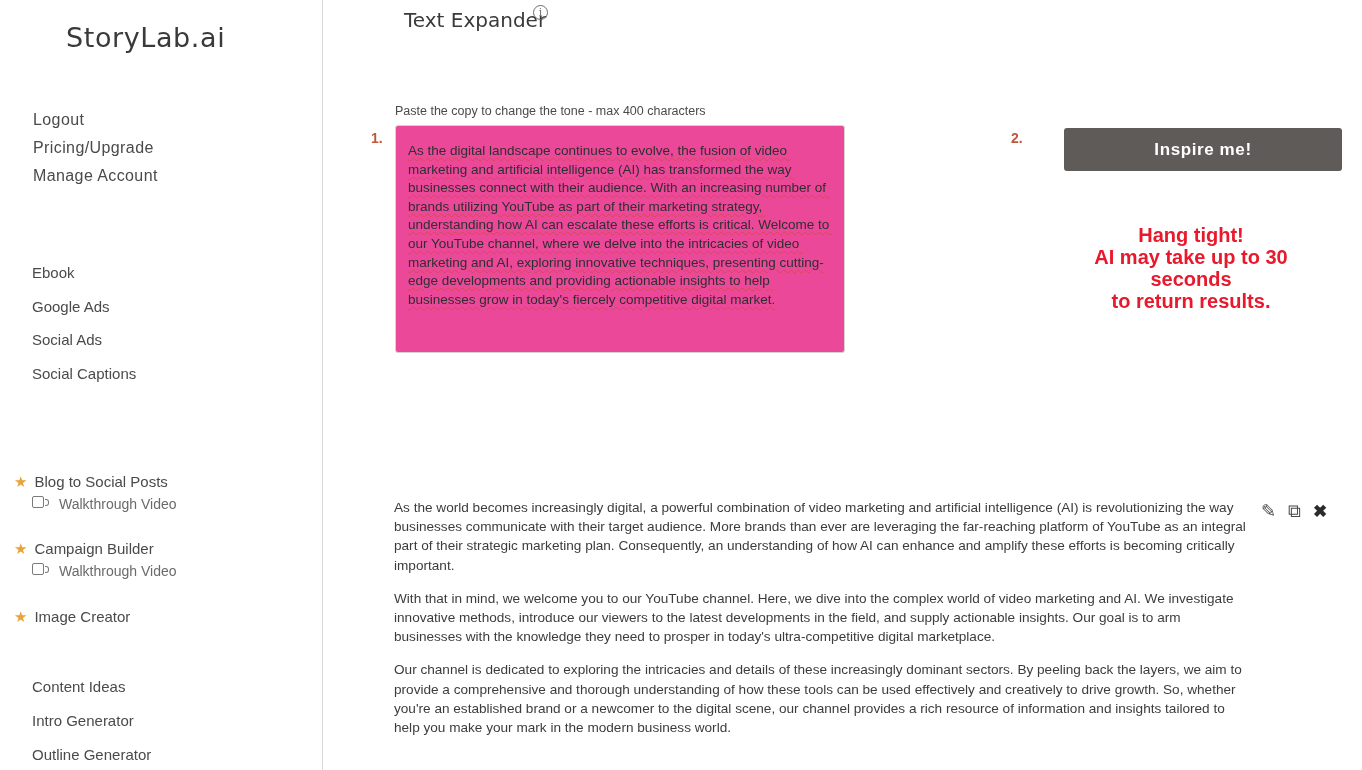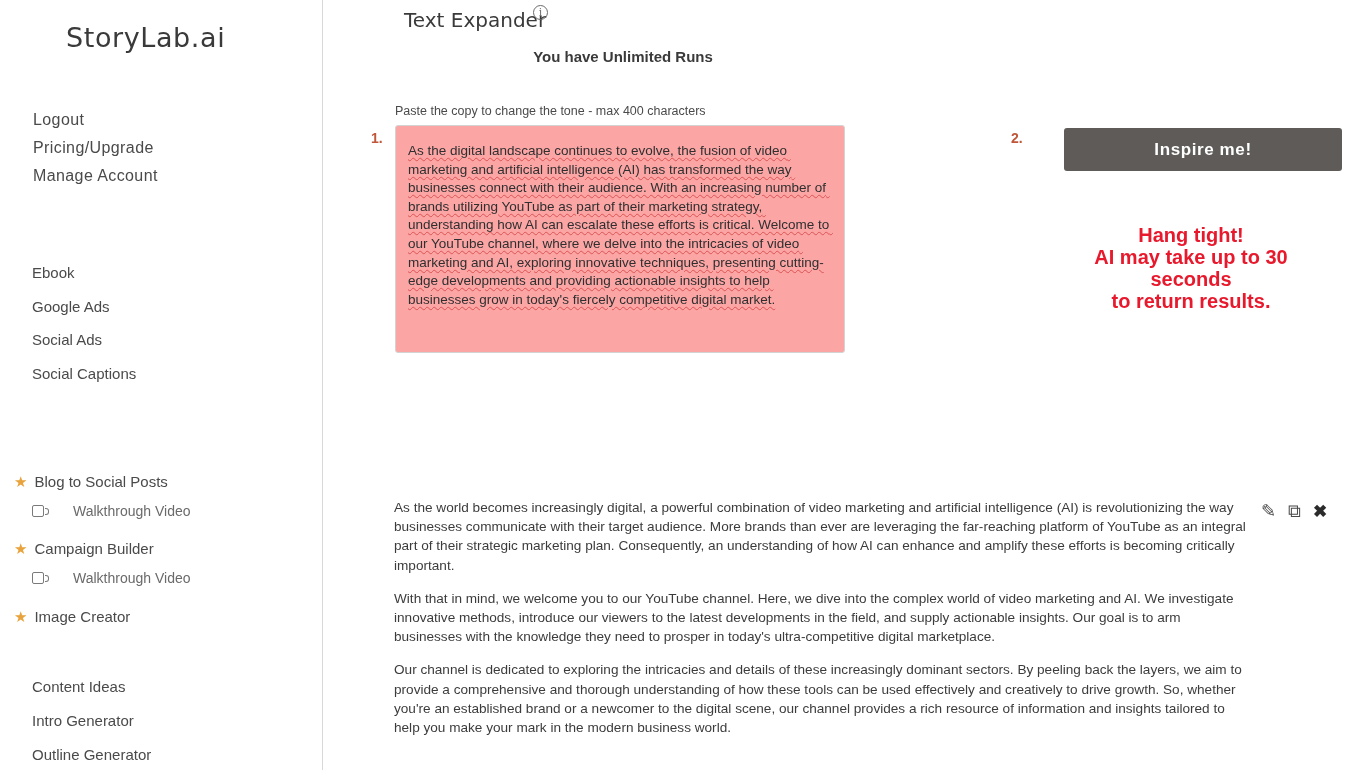--- a/index.html
+++ b/index.html
@@ -83,22 +83,22 @@
     font-size: 15px;
     line-height: 1;
     display: inline-block;
   }
   .group-label {
     font-size: 15px;
     color: #4a4a4a;
   }
   .sub-row {
     display: flex;
-    align-items: center;
-    gap: 24px;
+    align-items: flex-start;
+    gap: 10px;
     height: 30px;
     padding-left: 18px;
   }
   .vid-icon {
     width: 17px;
     height: 12px;
     position: relative;
     display: inline-block;
   }
   .vid-icon .body {
@@ -190,21 +190,21 @@
   #step-2 { left: 688px; top: 130px; }
 
   #copy-box {
     position: absolute;
     left: 72px;
     top: 125px;
     width: 450px;
     height: 228px;
     border: 1px solid #d3d3d3;
     border-radius: 3px;
-    background: #fca5a5;
+    background: #ec4899;
     padding: 16px 12px 10px 12px;
     overflow: hidden;
   }
   #copy-text {
     font-size: 13.5px;
     line-height: 18.6px;
     color: #2f2f2f;
     font-family: "Liberation Sans", sans-serif;
     white-space: pre-wrap;
     background-image: repeating-linear-gradient(
@@ -335,21 +335,20 @@
     <div class="nav-bottom">
       <a class="nav-link" href="#">Content Ideas</a>
       <a class="nav-link" href="#">Intro Generator</a>
       <a class="nav-link" href="#">Outline Generator</a>
     </div>
   </div>
 
   <div id="main">
     <div id="page-title">Text Expander</div>
     <div id="info-icon">i</div>
-    <div id="runs-line">You have Unlimited Runs</div>
 
     <div id="paste-hint">Paste the copy to change the tone - max 400 characters</div>
     <div class="step-num" id="step-1">1.</div>
     <div class="step-num" id="step-2">2.</div>
 
     <div id="copy-box">
       <div id="copy-text">As the digital landscape continues to evolve, the fusion of video marketing and artificial intelligence (AI) has transformed the way businesses connect with their audience. With an increasing number of brands utilizing YouTube as part of their marketing strategy, understanding how AI can escalate these efforts is critical. Welcome to our YouTube channel, where we delve into the intricacies of video marketing and AI, exploring innovative techniques, presenting cutting-edge developments and providing actionable insights to help businesses grow in today's fiercely competitive digital market.</div>
     </div>
 
     <button id="inspire-btn">Inspire me!</button>

